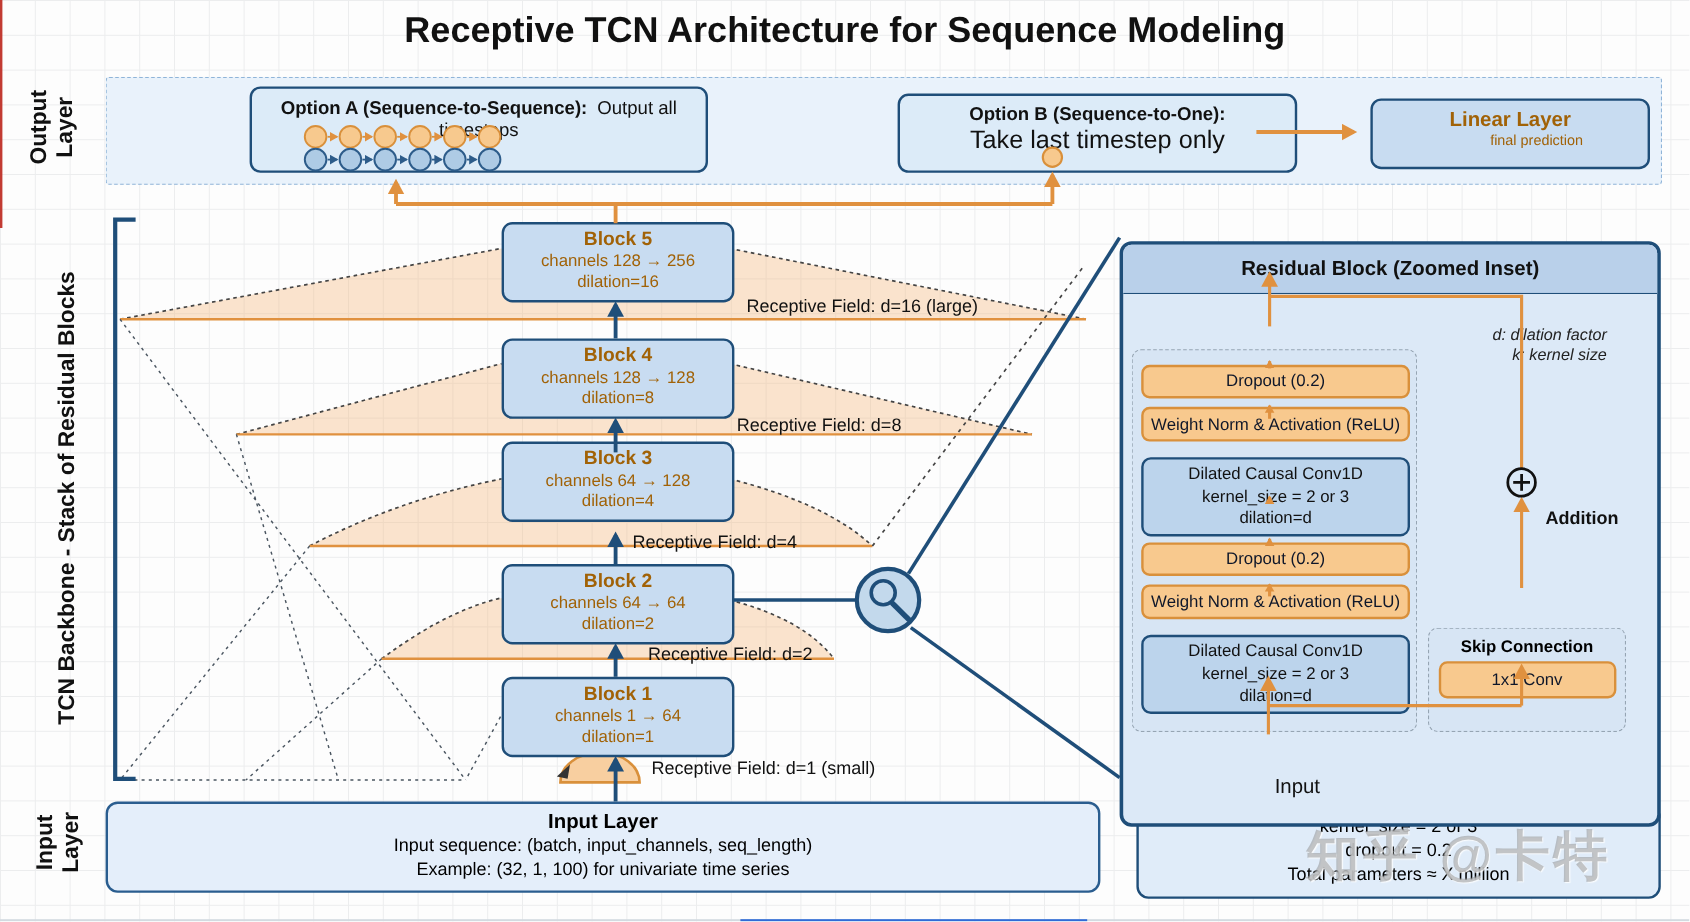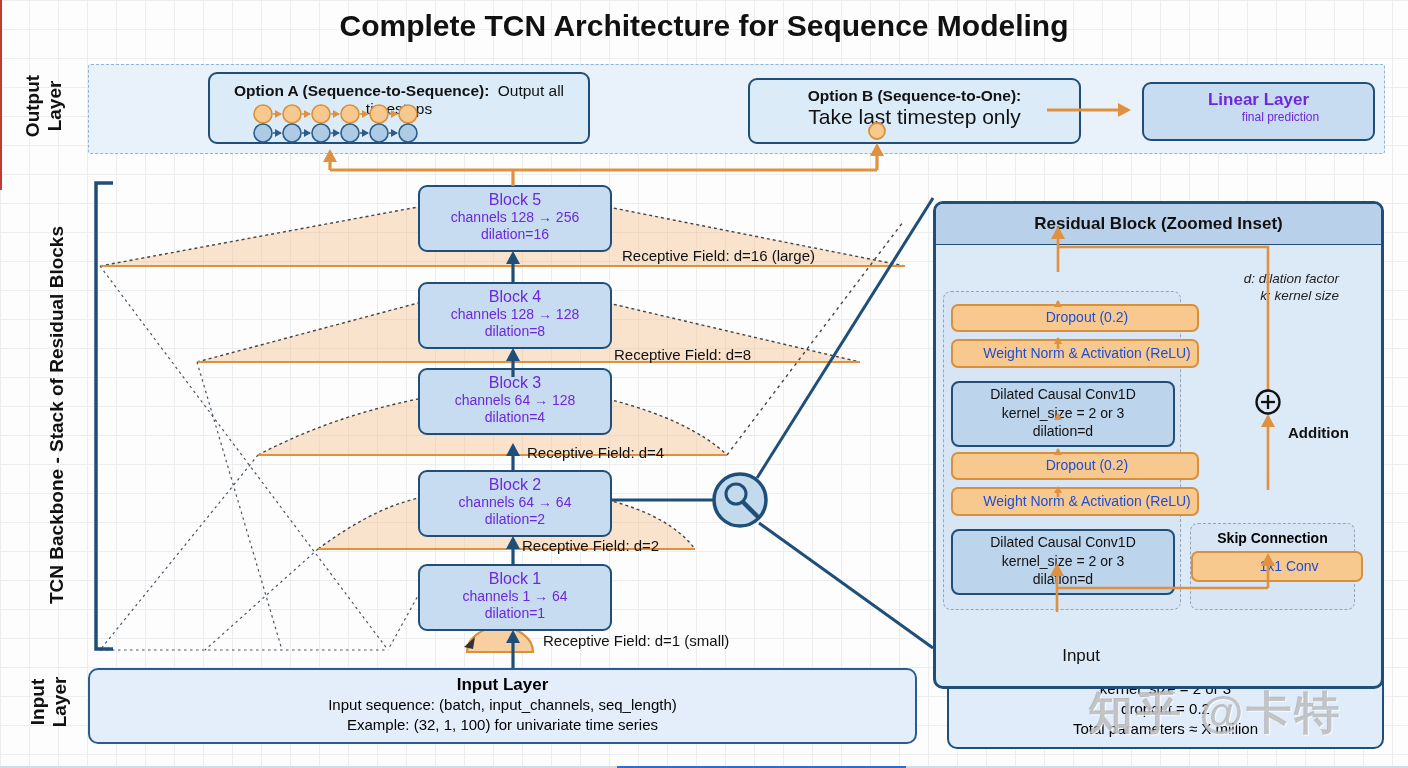--- a/index.html
+++ b/index.html
@@ -9,32 +9,32 @@
     background-image:linear-gradient(#ecedee 1px,transparent 1px),
                      linear-gradient(90deg,#ecedee 1px,transparent 1px);
     background-size:29px 29px;}
   .abs{position:absolute;}
   svg.layer{position:absolute;left:0;top:0;pointer-events:none;}
   #svgU{z-index:1;} #svgO{z-index:3;}
   .z2{z-index:2;}
   .title{left:0;top:9px;width:1408px;text-align:center;font-size:30px;font-weight:bold;color:#111;}
   .dashedband{left:88px;top:64px;width:1295px;height:88px;background:#e9f2fb;
     border:1.5px dashed #8fb4d8;border-radius:3px;}
-  .bigbox{border:2.5px solid #1f4e79;border-radius:9px;background:#c8dcf1;text-align:center;color:#6d28d9;}
+  .bigbox{border:2.5px solid #1f4e79;border-radius:9px;background:#c8dcf1;text-align:center;color:#a16207;}
   .litebox{border:2px solid #1f4e79;border-radius:9px;background:#dcebf8;text-align:center;color:#111;}
   .optA{left:208px;top:72px;width:378px;height:68px;}
   .optA .l1{margin-top:8px;font-size:15.5px;}
   .optB{left:712px;top:78px;width:329px;height:62px;margin-left:36px;}
   .optB .l1{margin-top:7px;font-size:15.5px;font-weight:bold;}
   .optB .l2{font-size:21px;}
   .linear{left:1142px;top:82px;width:229px;height:55px;}
   .linear .l1{margin-top:6px;font-size:17px;font-weight:bold;}
   .linear .l2{font-size:12px;margin-left:44px;}
   .blk{left:418px;width:190px;height:63px;}
-  .blk .bt{margin-top:4px;font-size:16px;font-weight:normal;}
+  .blk .bt{margin-top:4px;font-size:16px;font-weight:bold;}
   .blk .bl{font-size:14px;line-height:17px;}
   .rflabel{font-size:15px;color:#111;white-space:nowrap;}
   .rot{transform:rotate(-90deg);transform-origin:center center;text-align:center;
     font-weight:bold;color:#111;white-space:pre-line;}
   .sidelab{font-size:19px;line-height:22px;}
   .inputbox{left:88px;top:668px;width:825px;height:72px;background:#e4eefa;
     border:2.5px solid #2a5d8f;border-radius:10px;text-align:center;}
   .inputbox .t{margin-top:5px;font-size:17px;font-weight:bold;}
   .inputbox .l{font-size:15px;line-height:19.5px;}
   .kernelbox{left:947px;top:671px;width:433px;height:74px;background:#e0ecf9;
@@ -44,21 +44,21 @@
   .inset{left:933px;top:173px;width:445px;height:482px;background:#dce9f7;
     border:3px solid #1f4e79;border-radius:10px;margin-top:28px;}
   .insethead{position:absolute;left:0;top:0;width:100%;height:40px;background:#b9d0ea;
     border-bottom:1.5px solid #1f4e79;border-radius:7px 7px 0 0;
     text-align:center;font-size:17px;font-weight:bold;line-height:40px;color:#111;}
   .notes{position:absolute;right:42px;top:66px;text-align:right;font-style:italic;
     font-size:13.5px;line-height:17px;color:#222;}
   .stackwrap{position:absolute;left:7px;top:87px;width:236px;height:317px;
     border:1.5px dashed #96a5b3;border-radius:8px;background:#d7e5f4;}
   .sbox{position:absolute;left:15px;width:220px;text-align:center;}
-  .ob{background:#f8c98e;border:2px solid #d9903b;border-radius:7px;font-size:14px;color:#1d4ed8;padding-left:24px;}
+  .ob{background:#f8c98e;border:2px solid #d9903b;border-radius:7px;font-size:14px;color:#0f172a;}
   .bb{background:#bcd4ec;border:2px solid #1f4e79;border-radius:8px;font-size:14px;color:#111;}
   .bb .cl{line-height:18.5px;}
   .skipbox{position:absolute;left:254px;top:319px;width:163px;height:85px;
     border:1.5px dashed #96a5b3;border-radius:8px;background:#d7e5f4;text-align:center;}
   .skipbox .st{margin-top:6px;font-size:14px;font-weight:bold;}
   .skipbox .ib{margin:5px auto 0;width:144px;height:27px;line-height:26px;}
   .addlab{position:absolute;left:352px;top:220px;font-size:15px;font-weight:bold;color:#111;}
   .inplab{position:absolute;left:84px;top:442px;width:80px;text-align:right;font-size:17px;color:#111;}
   .watermark{left:1088px;top:683px;z-index:6;font-size:45px;font-weight:bold;letter-spacing:3px;
     color:rgba(148,150,152,0.55);text-shadow:1px 1px 1px rgba(255,255,255,0.85);white-space:nowrap;}
@@ -105,21 +105,21 @@
       <line x1="420" y1="592" x2="388" y2="650"></line>
     </g>
     <g>
       <line x1="607" y1="500" x2="716" y2="500" stroke="#1f4e79" stroke-width="3"></line>
       <line x1="757" y1="478" x2="933" y2="198" stroke="#1f4e79" stroke-width="3"></line>
       <line x1="759" y1="523" x2="933" y2="648" stroke="#1f4e79" stroke-width="3"></line>
       <line x1="727" y1="455" x2="903" y2="222" stroke="#444" stroke-width="1.4" stroke-dasharray="3,4"></line>
     </g>
   </svg>
 
-  <div class="abs z2 title">Complete TCN Architecture for Sequence Modeling</div>
+  <div class="abs z2 title">Receptive TCN Architecture for Sequence Modeling</div>
 
   <div class="abs z2 dashedband"></div>
 
   <div class="abs z2 rot sidelab" style="left:-20px;top:84px;width:128px;">Output
 Layer</div>
 
   <div class="abs z2 litebox optA">
     <div class="l1">
       <span style="font-weight:bold">Option A (Sequence-to-Sequence):</span>
       <span style="margin-left:4px">Output all timesteps</span>
@@ -160,21 +160,21 @@
   </div>
   <div class="abs z2 bigbox blk" style="top:564px">
     <div class="bt">Block 1</div>
     <div class="bl">channels 1 → 64</div>
     <div class="bl">dilation=1</div>
   </div>
 
   <div class="abs z2 rflabel" style="left:622px;top:247px">Receptive Field: d=16 (large)</div>
   <div class="abs z2 rflabel" style="left:614px;top:346px">Receptive Field: d=8</div>
   <div class="abs z2 rflabel" style="left:527px;top:444px">Receptive Field: d=4</div>
-  <div class="abs z2 rflabel" style="left:522px;top:537px">Receptive Field: d=2</div>
+  <div class="abs z2 rflabel" style="left:540px;top:537px">Receptive Field: d=2</div>
   <div class="abs z2 rflabel" style="left:543px;top:632px">Receptive Field: d=1 (small)</div>
 
   <div class="abs z2 rot sidelab" style="left:-15px;top:680px;width:128px;">Input
 Layer</div>
   <div class="abs z2 inputbox">
     <div class="t">Input Layer</div>
     <div class="l">Input sequence: (batch, input_channels, seq_length)</div>
     <div class="l">Example: (32, 1, 100) for univariate time series</div>
   </div>
 

